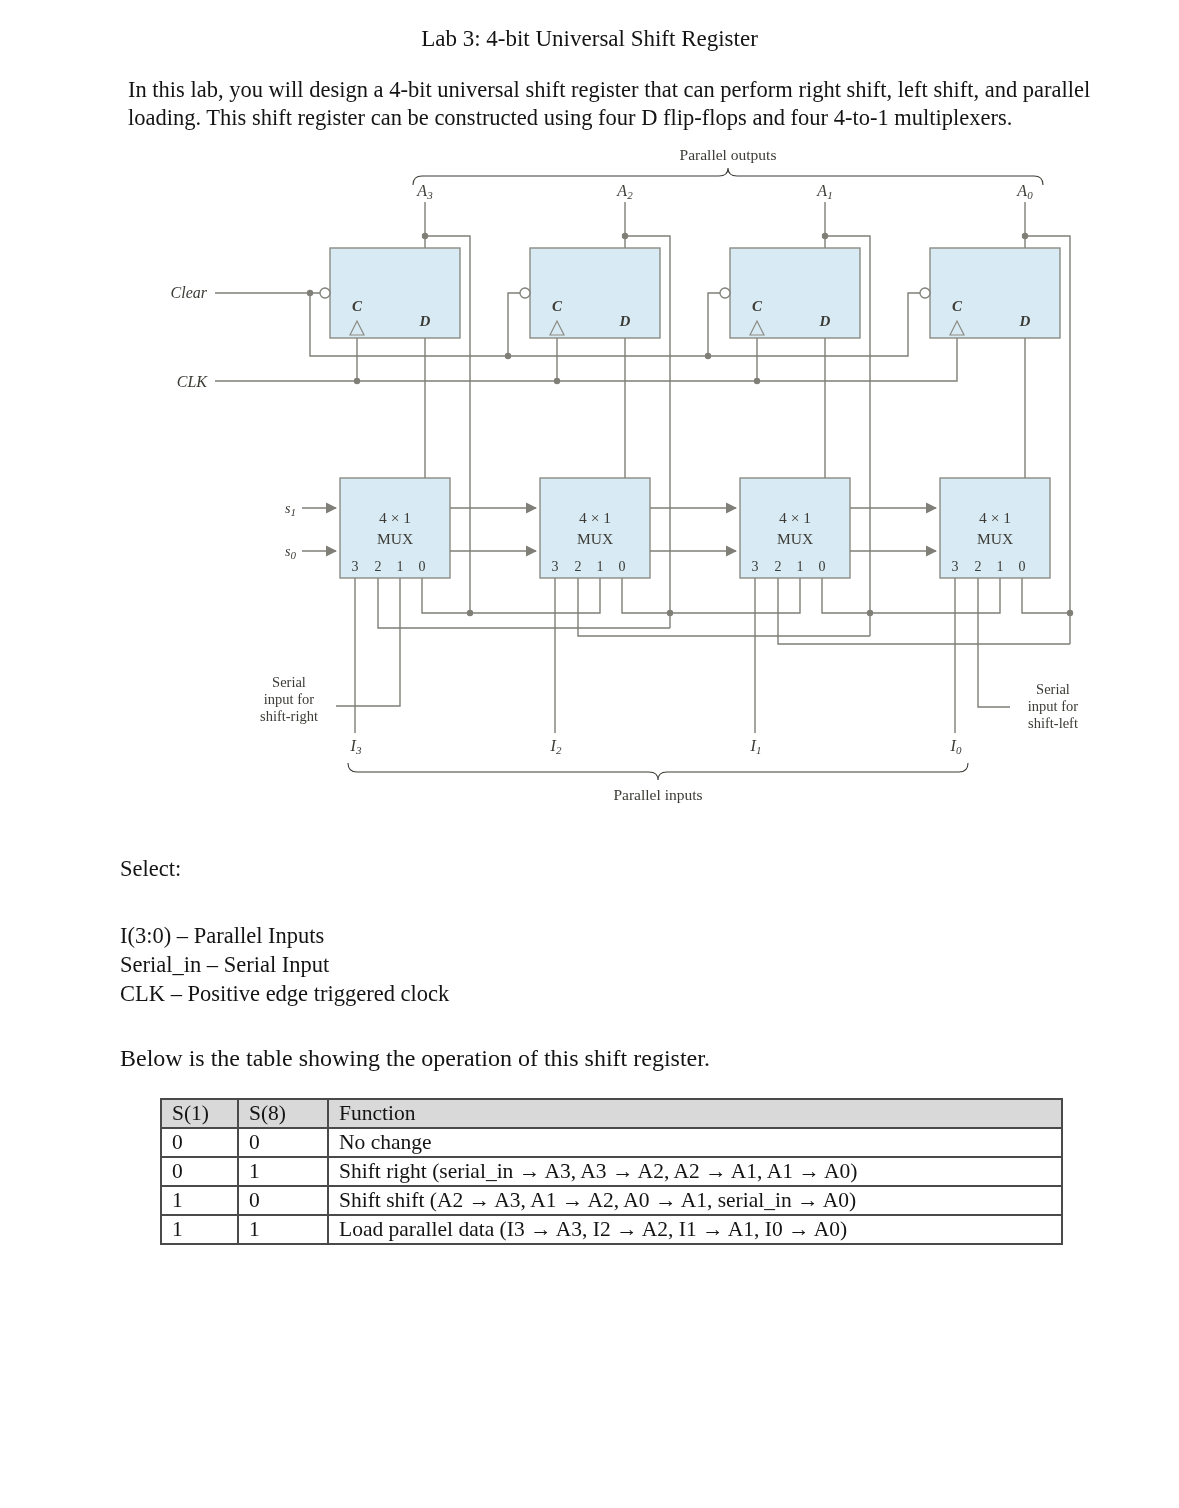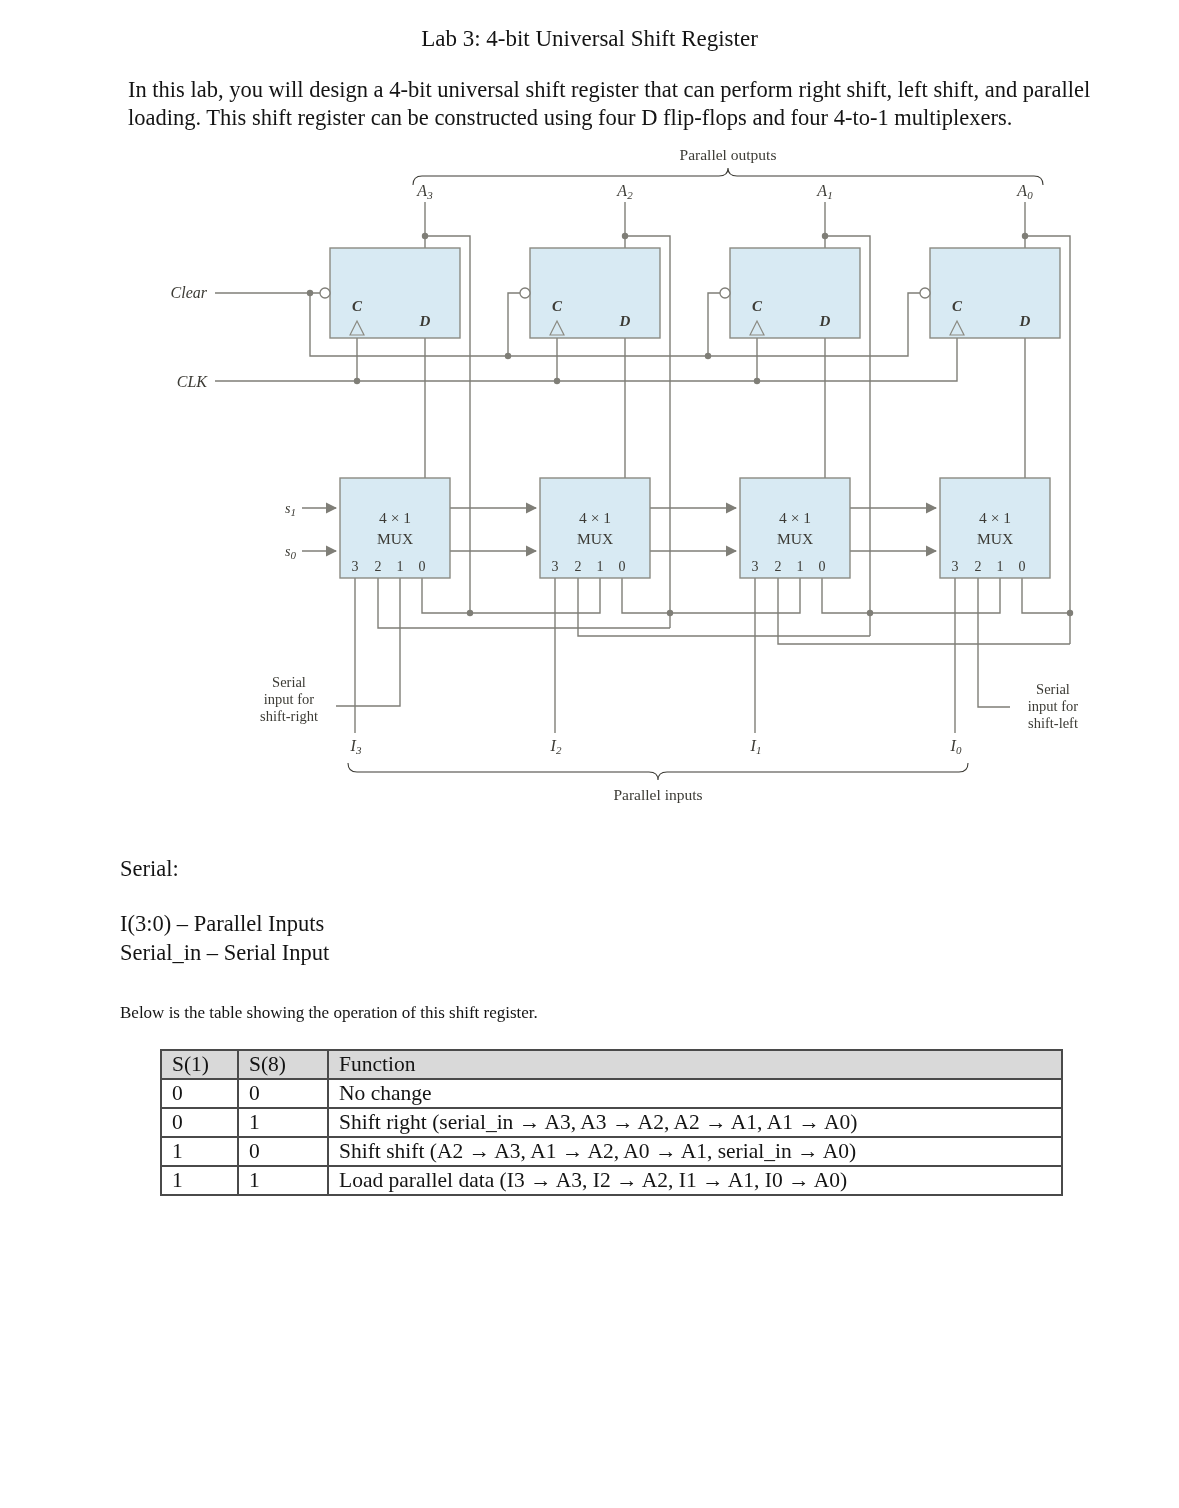--- a/index.html
+++ b/index.html
@@ -19,22 +19,22 @@
   .small{ font-size:14.5px; }
   .pins{ font-size:14px; }
   .wire path{ stroke:var(--wire); stroke-width:1.4; fill:none; }
   .arrowhead{ fill:var(--wire); }
   .box{ fill:var(--boxfill); stroke:var(--boxstroke); stroke-width:1.4; }
   .dot{ fill:var(--wire); stroke:none; }
   .bubble{ fill:#ffffff; stroke:var(--wire); stroke-width:1.3; }
   .tri{ fill:none; stroke:var(--boxstroke); stroke-width:1.2; }
   .brace{ stroke:var(--dtext); stroke-width:1.1; fill:none; }
   .where{ margin:36px 0 0 120px; font-size:22.5px; }
-  .defs{ margin:27px 0 0 120px; font-size:22.5px; line-height:1.3; }
-  .caption{ margin:36px 0 0 120px; font-size:17px; }
+  .defs{ margin:39px 0 0 120px; font-size:22.5px; line-height:1.3; }
+  .caption{ margin:36px 0 0 120px; font-size:24px; }
   table.op{ border-collapse:collapse; margin:26px 0 40px 160px; width:903px; font-size:21.5px; table-layout:fixed; }
   .op th,.op td{ border:2px solid #4a4a4a; padding:1px 10px; text-align:left; font-weight:normal; overflow:hidden; white-space:nowrap; }
   .op thead th{ background:var(--hdrbg);margin-left:20px; }
 </style>
 </head>
 <body>
 
 <div class="title">Lab 3: 4-bit Universal Shift Register</div>
 
 <div class="intro">In this lab, you will design a 4-bit universal shift register that can perform right shift, left shift, and parallel loading. This shift register can be constructed using four D flip-flops and four 4-to-1 multiplexers.</div>
@@ -189,25 +189,26 @@
     <text class="small" x="289" y="726" text-anchor="middle">input for</text>
     <text class="small" x="289" y="743" text-anchor="middle">shift-right</text>
   </g>
   <g>
     <text class="small" x="1053" y="716" text-anchor="middle">Serial</text>
     <text class="small" x="1053" y="733" text-anchor="middle">input for</text>
     <text class="small" x="1053" y="750" text-anchor="middle">shift-left</text>
   </g>
 </svg>
 
-<div class="where">Serial:</div>
+<div class="where">Select:</div>
 
 <div class="defs">
   <div>I(3:0) – Parallel Inputs</div>
   <div>Serial_in – Serial Input</div>
+  <div>CLK – Positive edge triggered clock</div>
 </div>
 
 <div class="caption">Below is the table showing the operation of this shift register.</div>
 
 <table class="op">
   <colgroup>
       <col style="width:77px">
       <col style="width:90px">
       <col>
     </colgroup>

